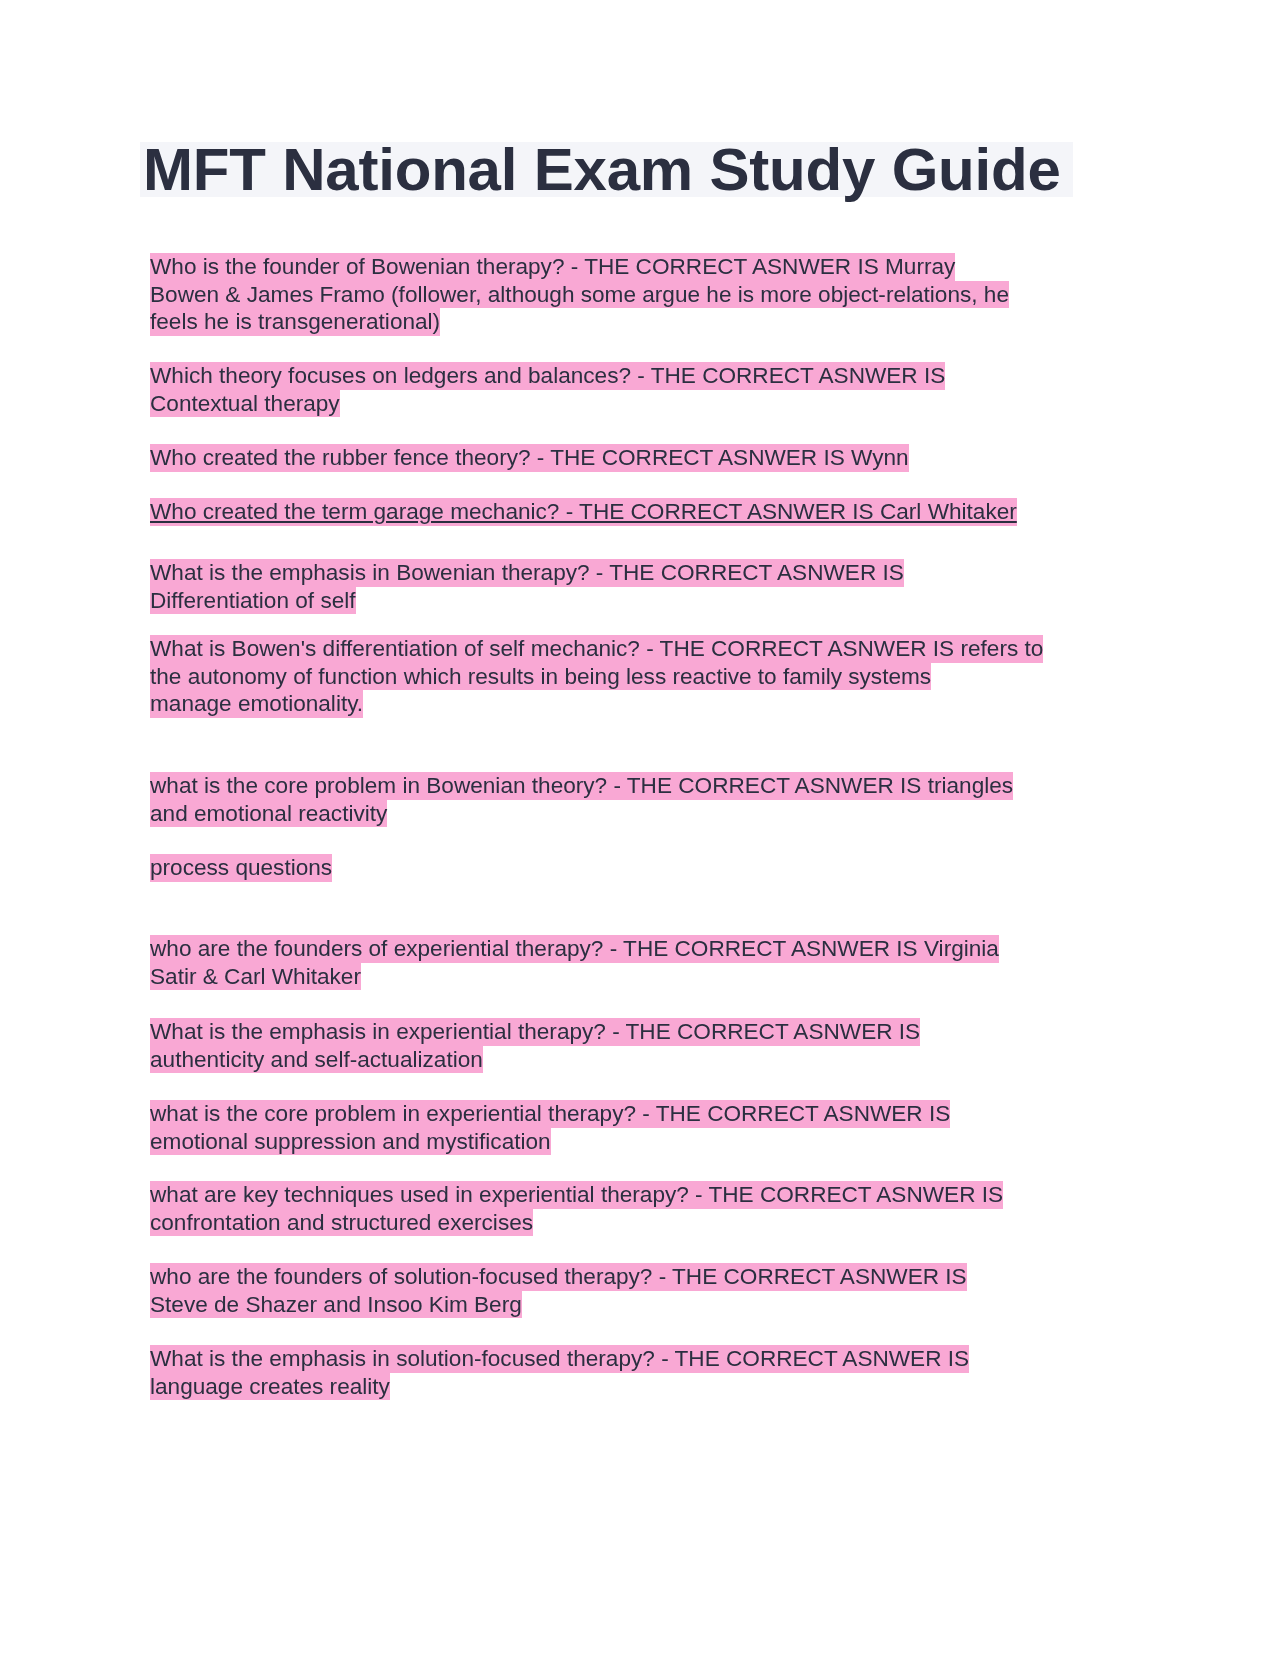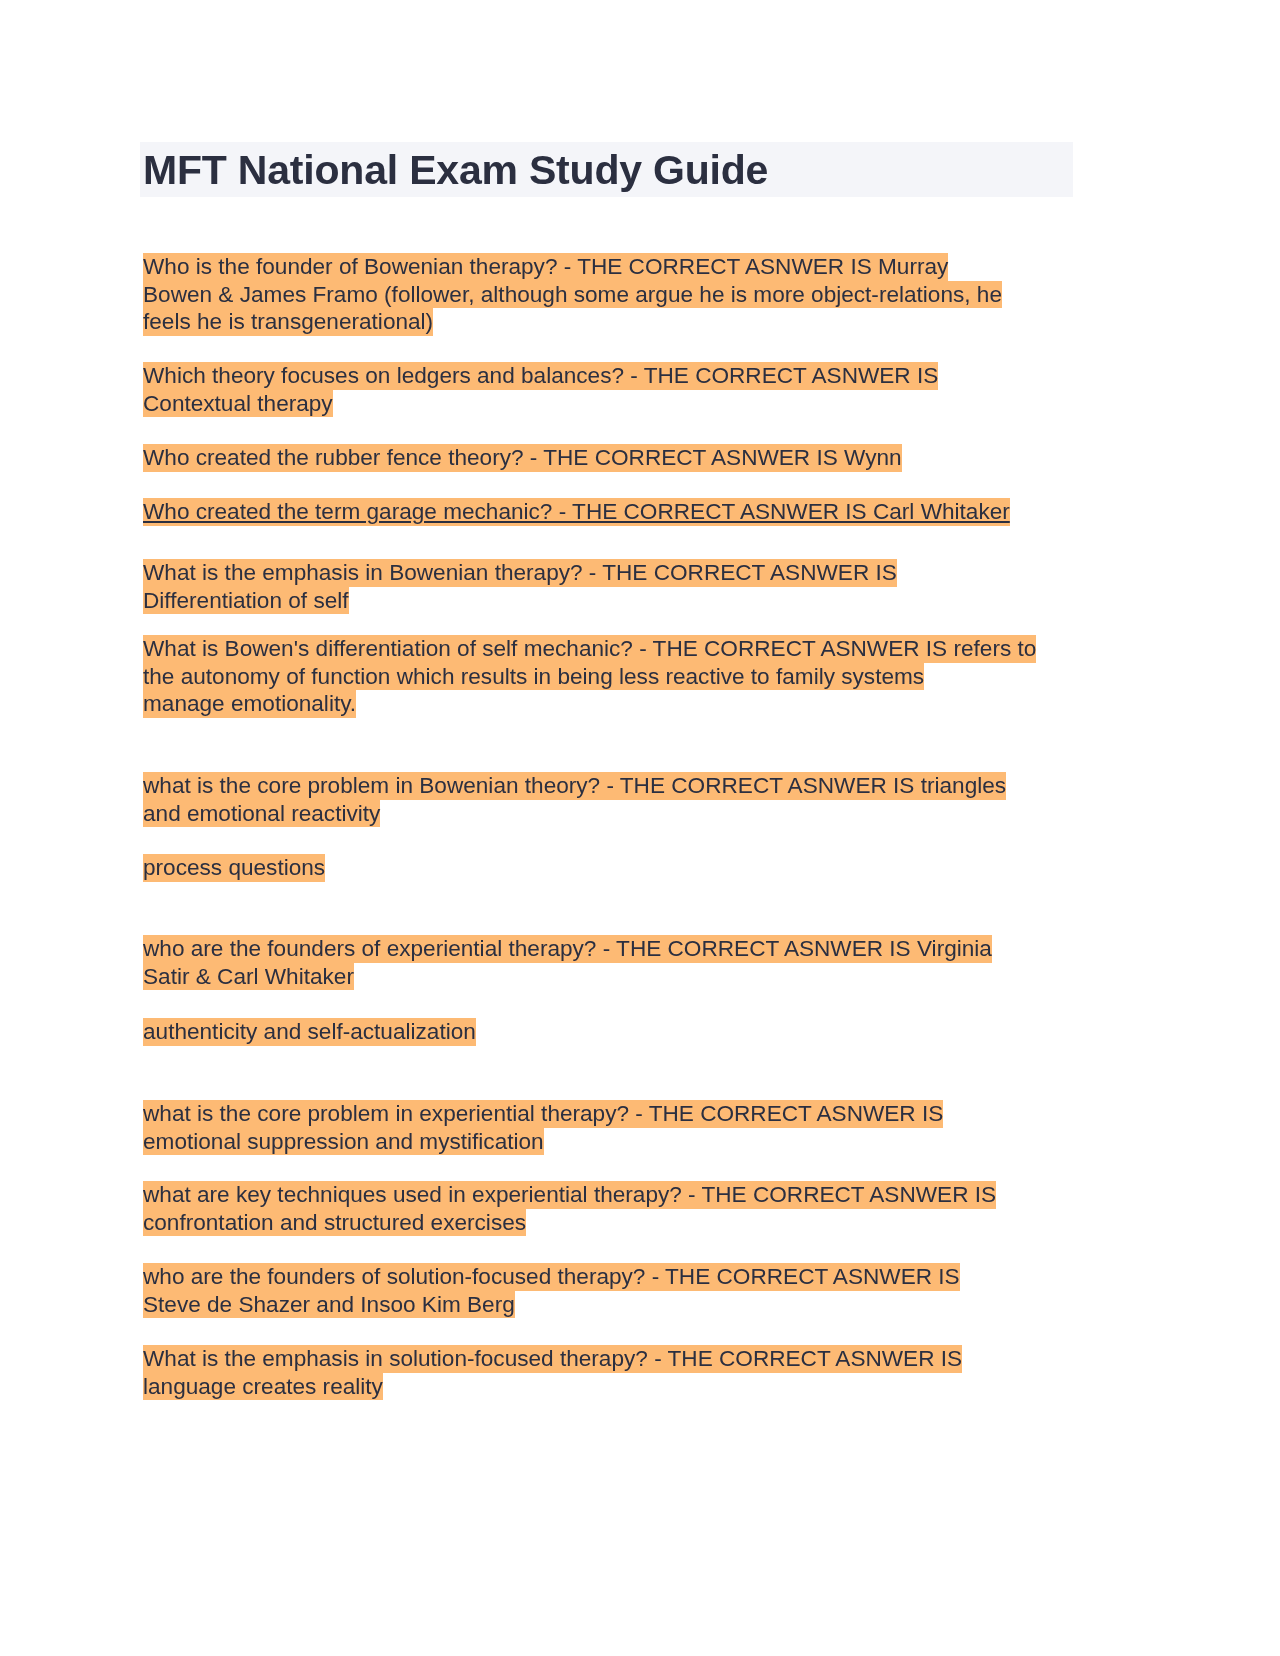--- a/index.html
+++ b/index.html
@@ -21,40 +21,41 @@
       top: 142px;
       width: 933px;
       height: 55px;
       background: #f4f5f9;
     }
     .title {
       position: absolute;
       left: 143px;
       top: 140px;
       margin: 0;
-      font-size: 41px;
+      font-size: 60px;
       font-weight: bold;
       line-height: 60px;
       letter-spacing: -0.2px;
       color: #2b2f40;
       white-space: nowrap;
     }
     .qa {
       position: absolute;
       left: 143px;
       margin: 0;
       font-size: 22.6px;
       line-height: 27.5px;
       color: #2b2f40;
     }
     .qa .ln {
       display: block;
       width: max-content;
-      background: #fdba74;
+      background: #f9a8d4;
       white-space: nowrap;
+      margin-left: 7px;
     }
   </style>
 </head>
 <body>
 
 <div class="title-box"></div>
 <h1 class="title">MFT National Exam Study Guide</h1>
 
 <div id="qa-container">
     <p class="qa" style="top: 253px;">
@@ -86,20 +87,21 @@
       <span class="ln">and emotional reactivity</span>
     </p>
     <p class="qa" style="top: 854px;">
       <span class="ln">process questions</span>
     </p>
     <p class="qa" style="top: 935px;">
       <span class="ln">who are the founders of experiential therapy? - THE CORRECT ASNWER IS Virginia</span>
       <span class="ln">Satir &amp; Carl Whitaker</span>
     </p>
     <p class="qa" style="top: 1018px;">
+      <span class="ln">What is the emphasis in experiential therapy? - THE CORRECT ASNWER IS</span>
       <span class="ln">authenticity and self-actualization</span>
     </p>
     <p class="qa" style="top: 1100px;">
       <span class="ln">what is the core problem in experiential therapy? - THE CORRECT ASNWER IS</span>
       <span class="ln">emotional suppression and mystification</span>
     </p>
     <p class="qa" style="top: 1181px;">
       <span class="ln">what are key techniques used in experiential therapy? - THE CORRECT ASNWER IS</span>
       <span class="ln">confrontation and structured exercises</span>
     </p>

